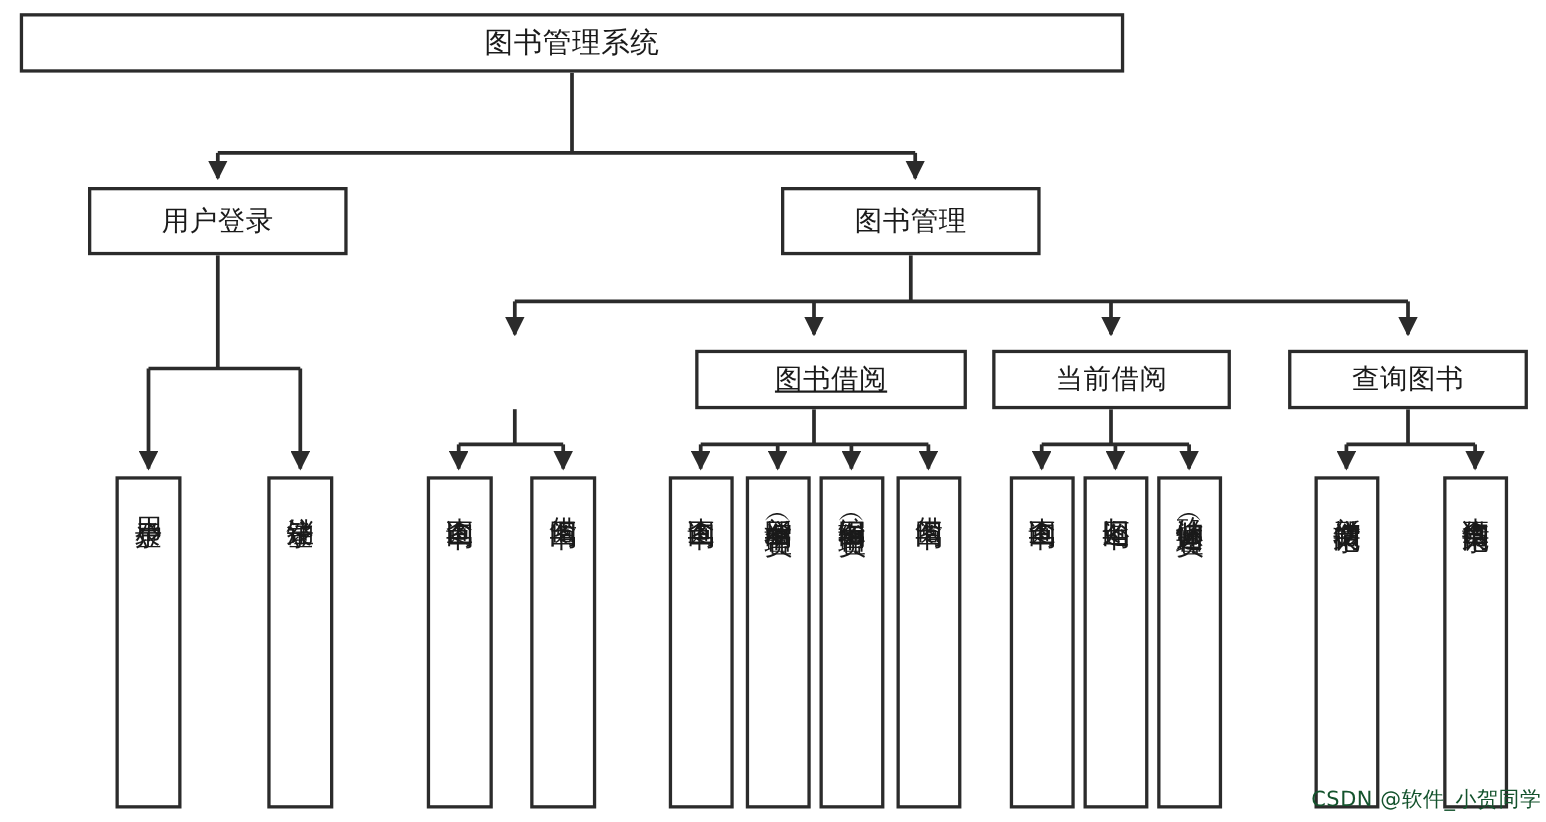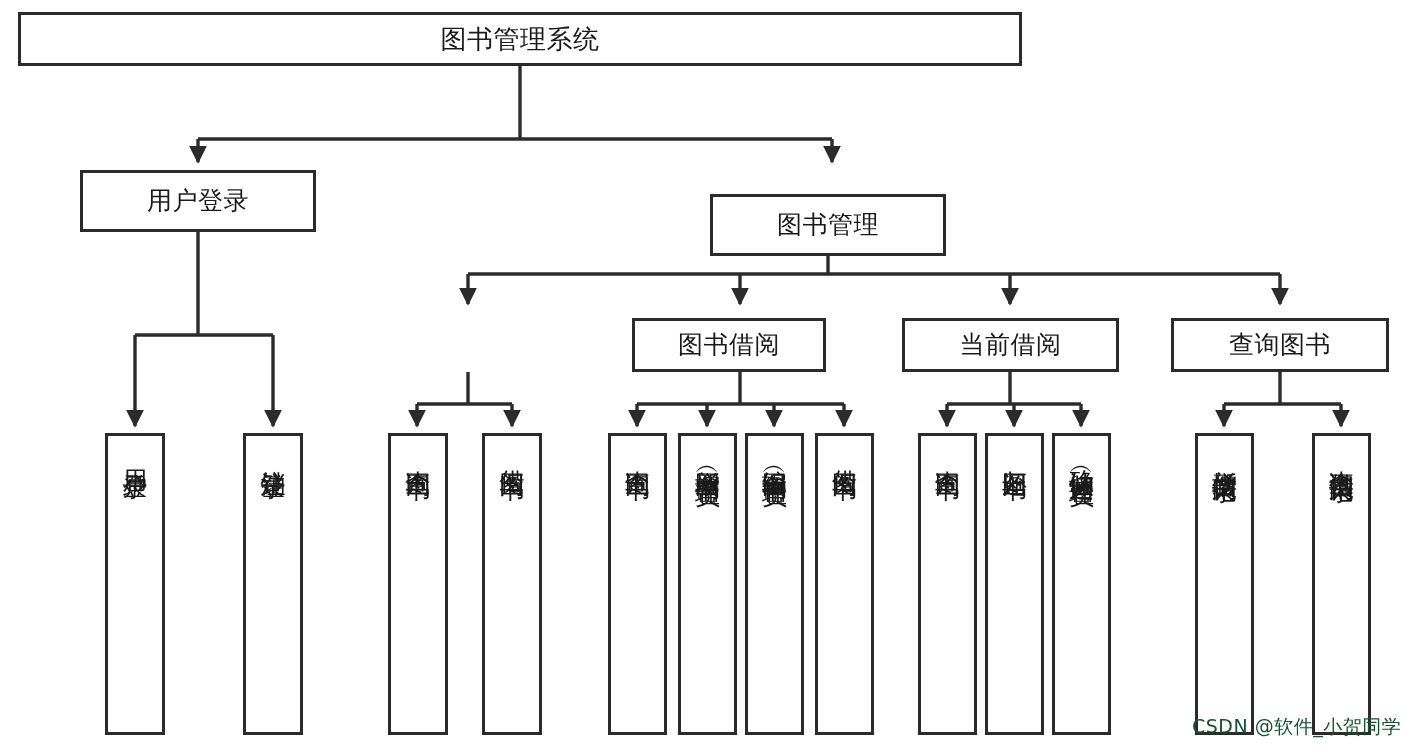--- a/index.html
+++ b/index.html
@@ -124,25 +124,25 @@
     </g>
   </svg>
 
   <div class="node horizontal root" style="left:18px; top:12px; width:1004px; height:54px;">
     <span class="node-label">图书管理系统</span>
   </div>
 
   <div class="node horizontal" style="left:80px; top:170px; width:236px; height:62px;">
     <span class="node-label">用户登录</span>
   </div>
-  <div class="node horizontal" style="left:710px; top:170px; width:236px; height:62px;margin-top:24px;">
+  <div class="node horizontal" style="left:710px; top:170px; width:236px; height:62px;">
     <span class="node-label">图书管理</span>
   </div>
 
-  <div class="node horizontal" style="left:632px; top:318px; width:194px; height:54px;">
+  <div class="node horizontal" style="left:632px; top:318px; width:247px; height:54px;text-decoration:underline;">
     <span class="node-label">图书借阅</span>
   </div>
   <div class="node horizontal" style="left:902px; top:318px; width:217px; height:54px;">
     <span class="node-label">当前借阅</span>
   </div>
   <div class="node horizontal" style="left:1171px; top:318px; width:218px; height:54px;">
     <span class="node-label">查询图书</span>
   </div>
 
   <div class="node vertical" style="left:105px; top:433px; width:60px; height:302px;">

